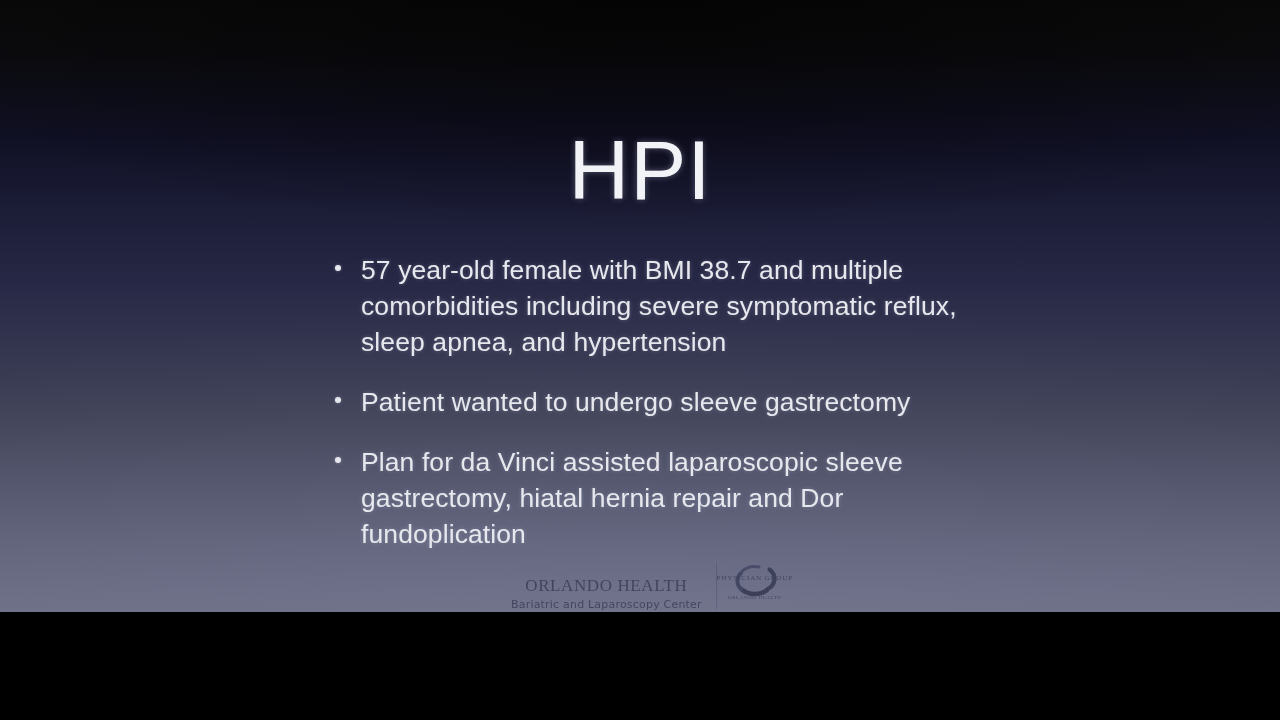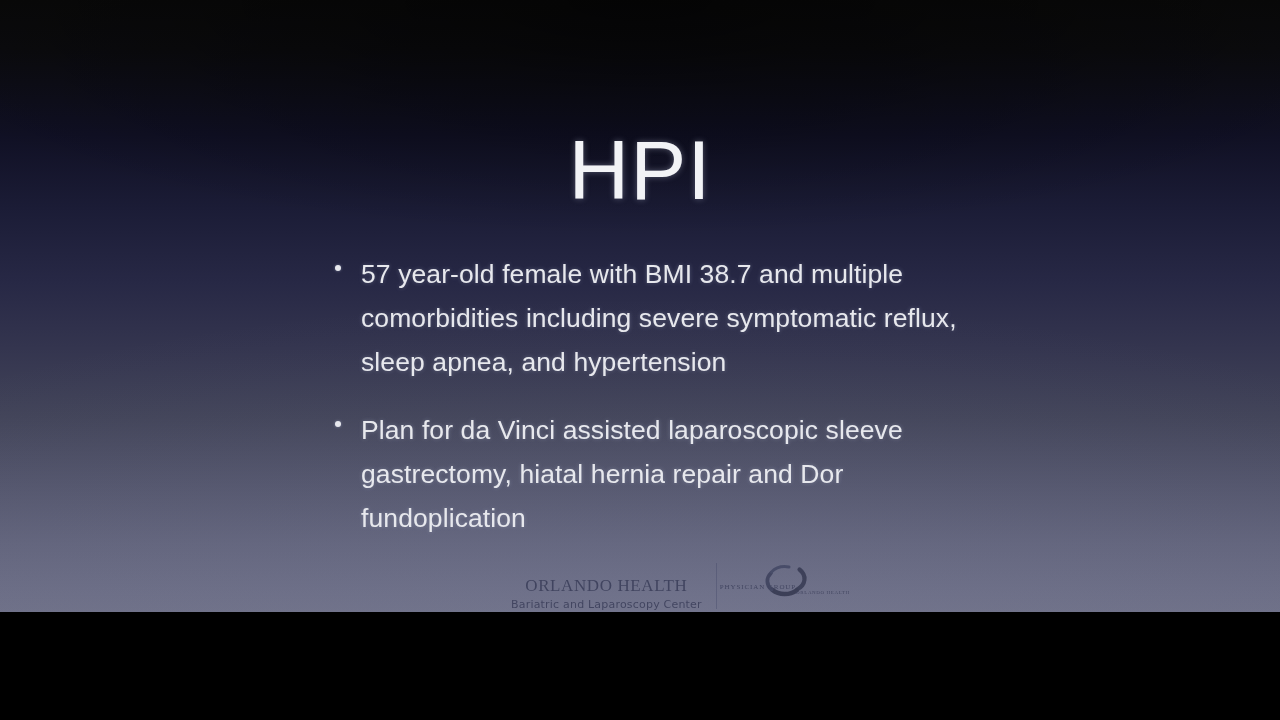--- a/index.html
+++ b/index.html
@@ -72,21 +72,21 @@
     list-style: none;
   }
 
   .bullet-item {
     position: relative;
     padding-left: 29px;
     margin-bottom: 24px;
     color: #e7e8ed;
     font-size: 26.5px;
     font-weight: 400;
-    line-height: 44px;
+    line-height: 36px;
     letter-spacing: 0.1px;
     text-shadow: 0 0 4px rgba(200,208,240,0.30);
   }
   .bullet-item:last-child { margin-bottom: 0; }
 
   .bullet-dot {
     position: absolute;
     left: 3px;
     top: 13px;
     width: 6px;
@@ -137,23 +137,23 @@
     width: 1px;
     align-self: stretch;
     background: rgba(60,66,100,0.55);
     margin: 2px 0;
   }
 
   .logo-right {
     position: relative;
     width: 76px;
     height: 50px;
-    margin-left: 30px;
+    margin-left: 0;
     display: flex;
-    flex-direction: row;
+    flex-direction: column;
     align-items: center;
     justify-content: center;
   }
 
   .pg-mark {
     position: absolute;
     left: 12px;
     top: 0px;
     width: 52px;
     height: 40px;
@@ -189,20 +189,24 @@
   <div id="grain"></div>
 
   <div id="content">
 
     <div class="slide-title">HPI</div>
 
     <ul class="bullet-list">
       <li class="bullet-item">
         <span class="bullet-dot"></span>
         <span>57 year-old female with BMI 38.7 and multiple comorbidities including severe symptomatic reflux, sleep apnea, and hypertension</span>
+      </li>
+      <li class="bullet-item">
+        <span class="bullet-dot"></span>
+        <span>Patient wanted to undergo sleeve gastrectomy</span>
       </li>
       <li class="bullet-item">
         <span class="bullet-dot"></span>
         <span>Plan for da Vinci assisted laparoscopic sleeve gastrectomy, hiatal hernia repair and Dor fundoplication</span>
       </li>
     </ul>
 
     <div class="logo-block">
 
       <div class="logo-left">

